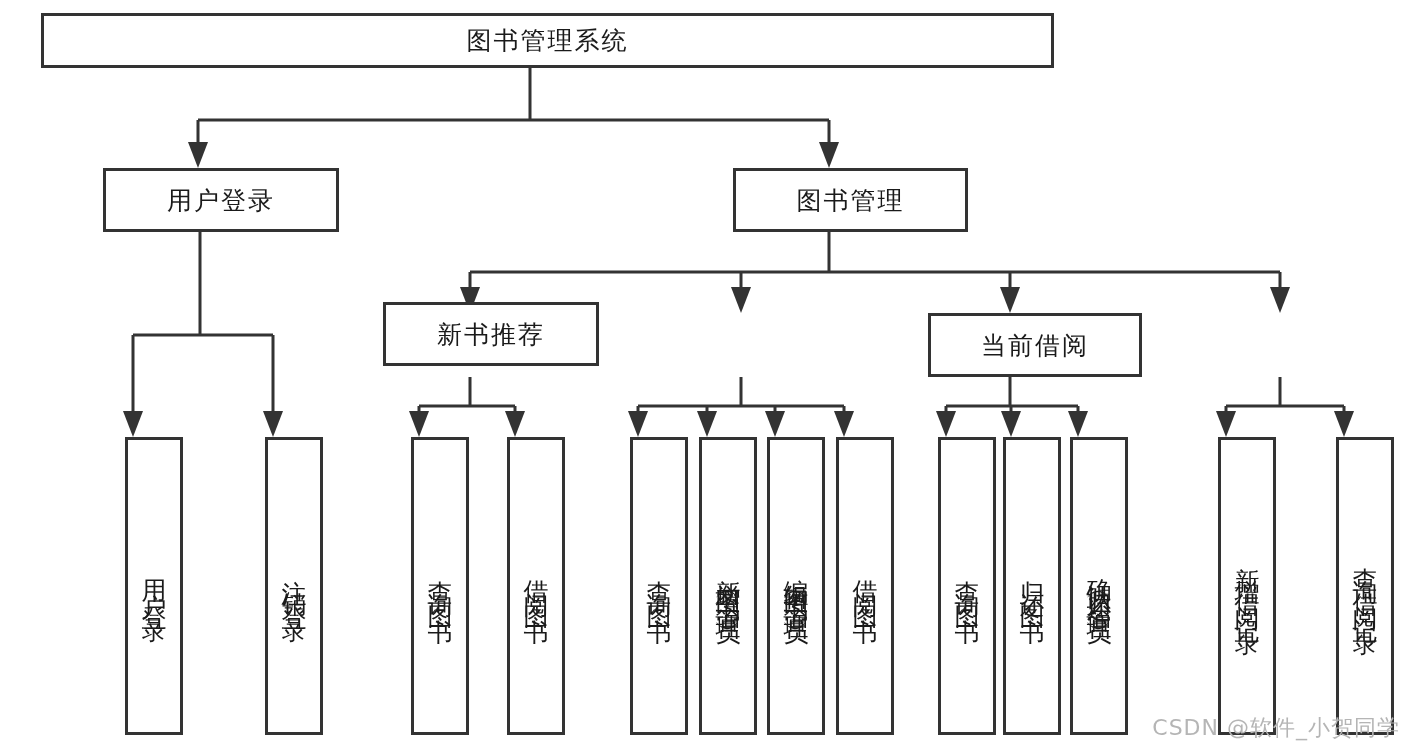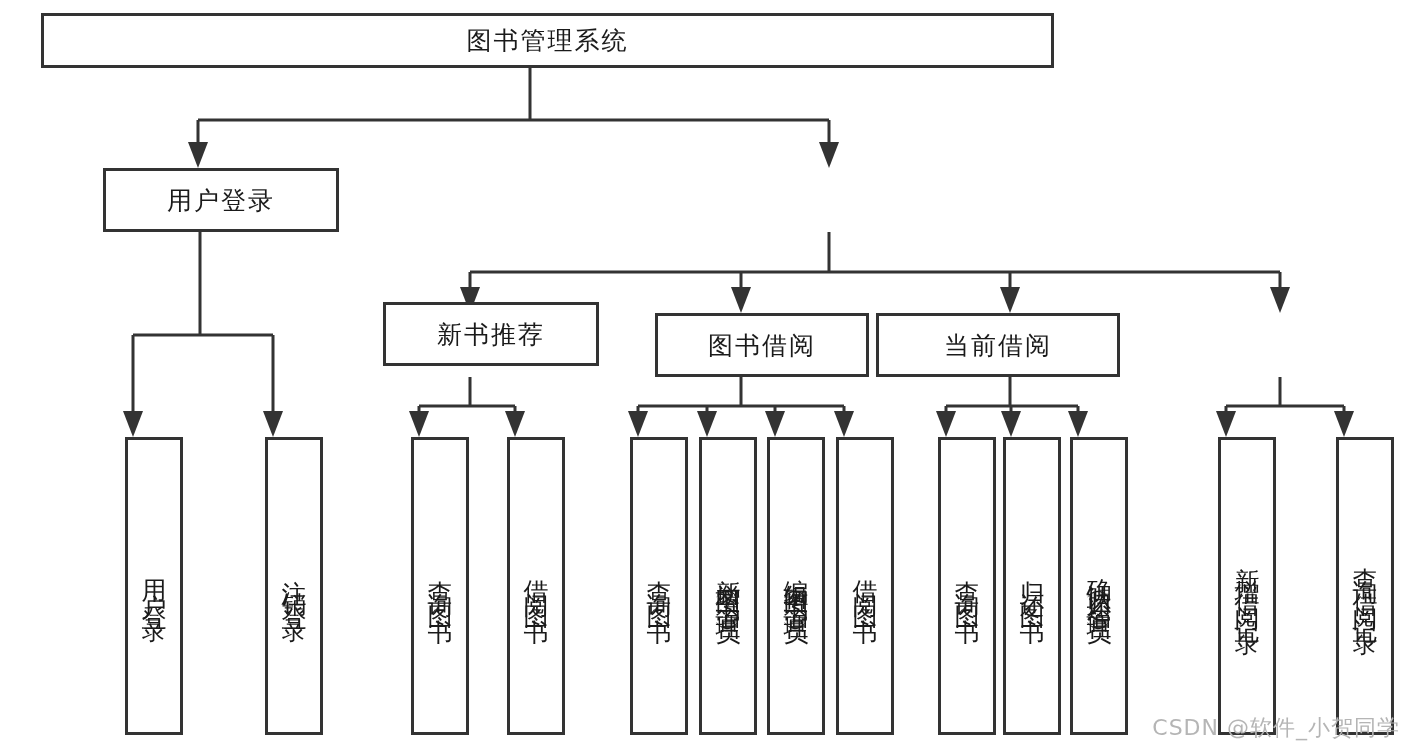--- a/index.html
+++ b/index.html
@@ -100,28 +100,28 @@
     <polygon points="1334,411 1354,411 1344,437"></polygon>
   </svg>
 
   <div class="box lvl" style="left:20px;top:13px;width:1013px;height:55px">
     <span class="h-label">图书管理系统</span>
   </div>
 
   <div class="box lvl" style="left:82px;top:168px;width:236px">
     <span class="h-label">用户登录</span>
   </div>
+  <div class="box lvl" style="left:712px;top:168px;width:235px">
+    <span class="h-label">图书管理</span>
+  </div>
 
   <div class="box lvl" style="left:362px;top:302px;width:216px">
     <span class="h-label">新书推荐</span>
   </div>
-  <div class="box lvl" style="left:634px;top:313px;width:214px">
-    <span class="h-label">图书借阅</span>
-  </div>
-  <div class="box lvl" style="left:855px;top:313px;width:244px">
+  <div class="box lvl" style="left:907px;top:313px;width:214px">
     <span class="h-label">当前借阅</span>
   </div>
 
   <div class="box leaf" style="left:104px">
     <span class="v-label" style="letter-spacing: 13px;">用户登录</span>
   </div>
   <div class="box leaf" style="left:244px">
     <span class="v-label" style="letter-spacing: 13px;">注销登录</span>
   </div>
 

